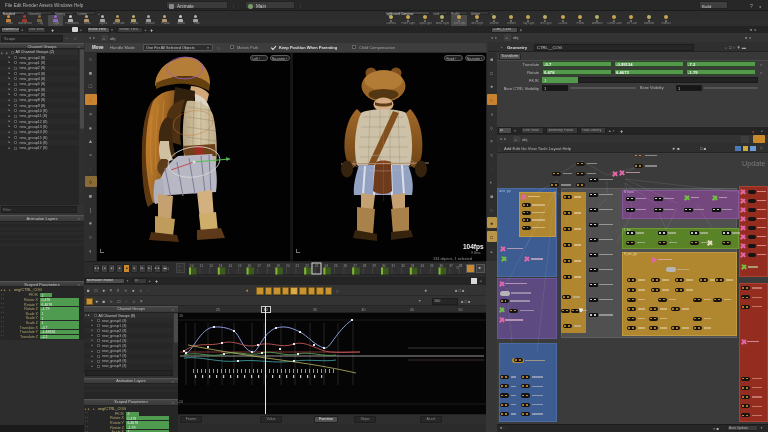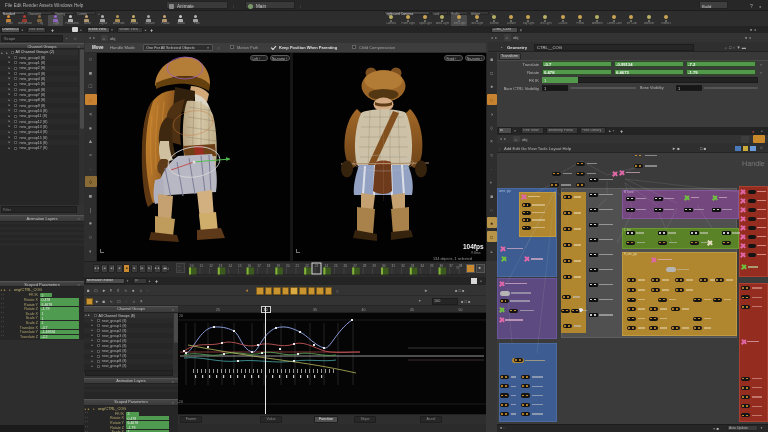--- a/index.html
+++ b/index.html
@@ -803,21 +803,21 @@
 <div style="left:497px;top:143px;width:271px;height:9.5px;background:#2f2f2f;border-bottom:1px solid #242424"></div>
 <div style="left:499px;top:145.5px;font-size:5px;line-height:6px;color:#888;white-space:nowrap;">:</div>
 <div style="left:504px;top:145.8px;font-size:4.2px;line-height:5.2px;color:#b9b9b9;white-space:nowrap;">Add   Edit   Go   View   Tools   Layout   Help</div>
 <div style="left:672px;top:145.8px;font-size:4.2px;line-height:5.2px;color:#b9b9b9;white-space:nowrap;">► ■</div>
 <div style="left:700px;top:145.8px;font-size:4.2px;line-height:5.2px;color:#b9b9b9;white-space:nowrap;">□ ■</div>
 <div style="left:735px;top:145.5px;width:5.5px;height:5.5px;background:#4a79b9;"></div>
 <div style="left:742.5px;top:145.5px;width:5.5px;height:5.5px;background:#c9a93a;"></div>
 <div style="left:750px;top:145.5px;width:5.5px;height:5.5px;background:#6a9ad9;"></div>
 <div style="left:760px;top:145.2px;font-size:4.5px;line-height:5.5px;color:#aaa;white-space:nowrap;">○</div>
 <div style="left:497px;top:152.5px;width:271px;height:271px;background:#3b3b3b;"></div>
-<div style="left:742px;top:159.5px;font-size:7.2px;line-height:8.2px;color:rgba(160,160,160,0.6);white-space:nowrap;">Handle</div>
+<div style="left:742px;top:159.5px;font-size:7.2px;line-height:8.2px;color:rgba(160,160,160,0.6);white-space:nowrap;">Update</div>
 <div style="left:561px;top:188px;width:176px;height:150px;background:#505050;border:1px solid #5e5e5e"></div>
 <div style="left:497px;top:188px;width:60px;height:89px;background:#3c5c92;border:1px solid #4a6aa0"></div>
 <div style="left:519px;top:191.5px;width:37px;height:45.5px;background:#b0862f;border:1px solid #c09a40"></div>
 <div style="left:497px;top:278px;width:60px;height:61px;background:#5d4a80;border:1px solid #6a569a"></div>
 <div style="left:499px;top:342.5px;width:58px;height:79px;background:#3c5c92;border:1px solid #4a6aa0"></div>
 <div style="left:561px;top:191.5px;width:25px;height:141px;background:#b0862f;"></div>
 <div style="left:622px;top:190px;width:117px;height:29px;background:#74477e;border:1px solid #84579a"></div>
 <div style="left:622px;top:227.5px;width:117px;height:21.5px;background:#5a8328;border:1px solid #6a9a30"></div>
 <div style="left:622px;top:252px;width:115px;height:84px;background:#b0862f;border:1px solid #c09a40"></div>
 <div style="left:739px;top:186px;width:29px;height:91px;background:#942c20;border:1px solid #aa4030"></div>

